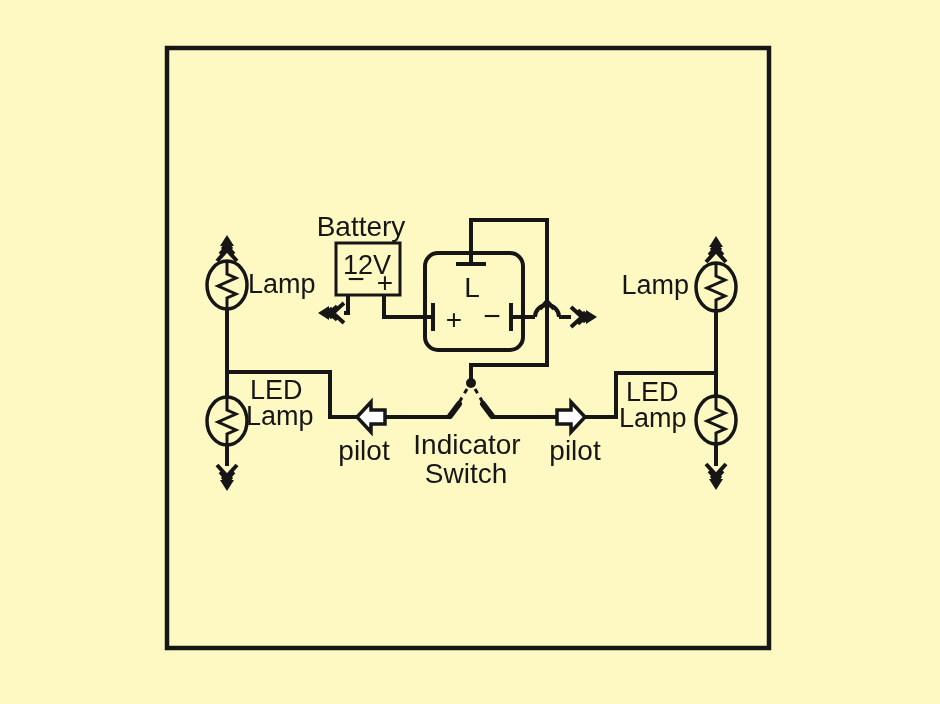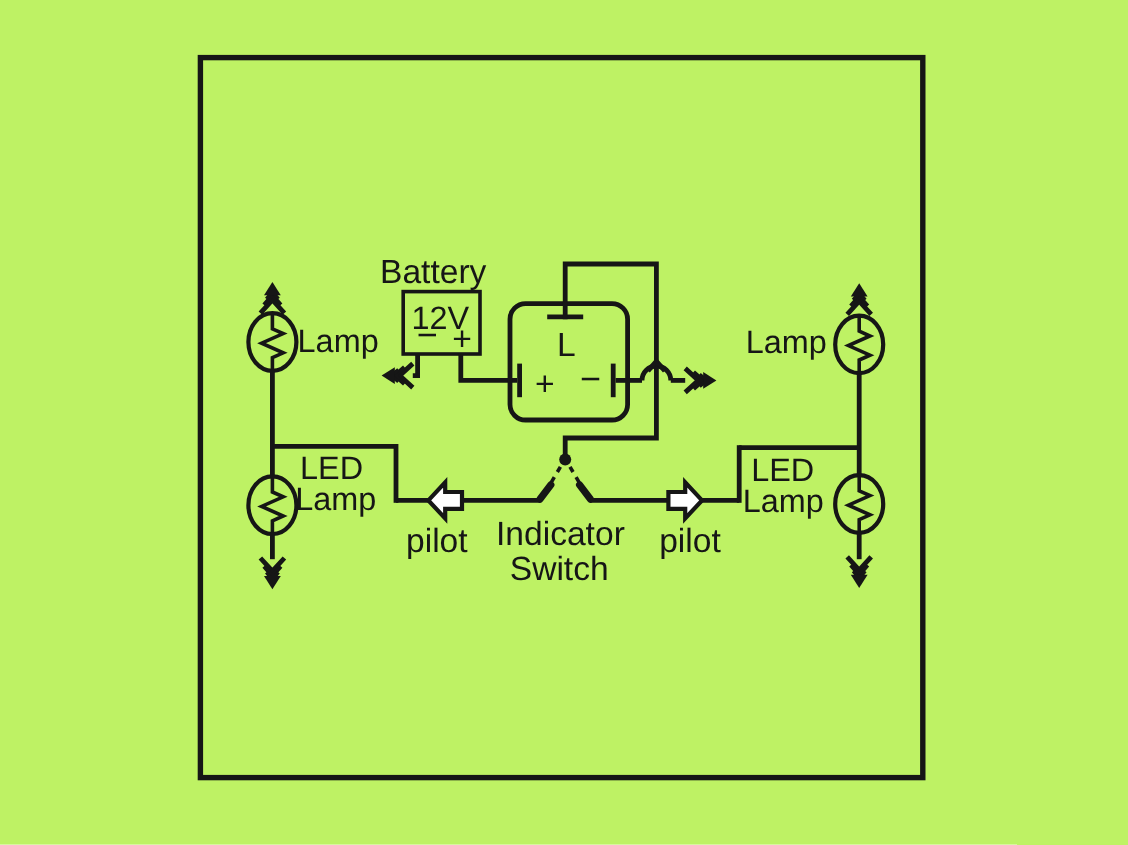--- a/index.html
+++ b/index.html
@@ -1,19 +1,19 @@
 <!DOCTYPE html>
 <html><head>
 <meta charset="utf-8">
 <style>
   html,body{margin:0;padding:0;background:#ffffff;}
   .stage{
     position:relative;
     width:940px;height:704px;
-    background:#bef264;
+    background:#fef9c3;
     font-family:"Liberation Sans", sans-serif;
     overflow:hidden;
   }
   svg{position:absolute;left:0;top:0;}
   text{
     fill:#161616;
     font-family:"Liberation Sans", sans-serif;
   }
   .t27{font-size:27px;}
   .t28{font-size:28px;}

